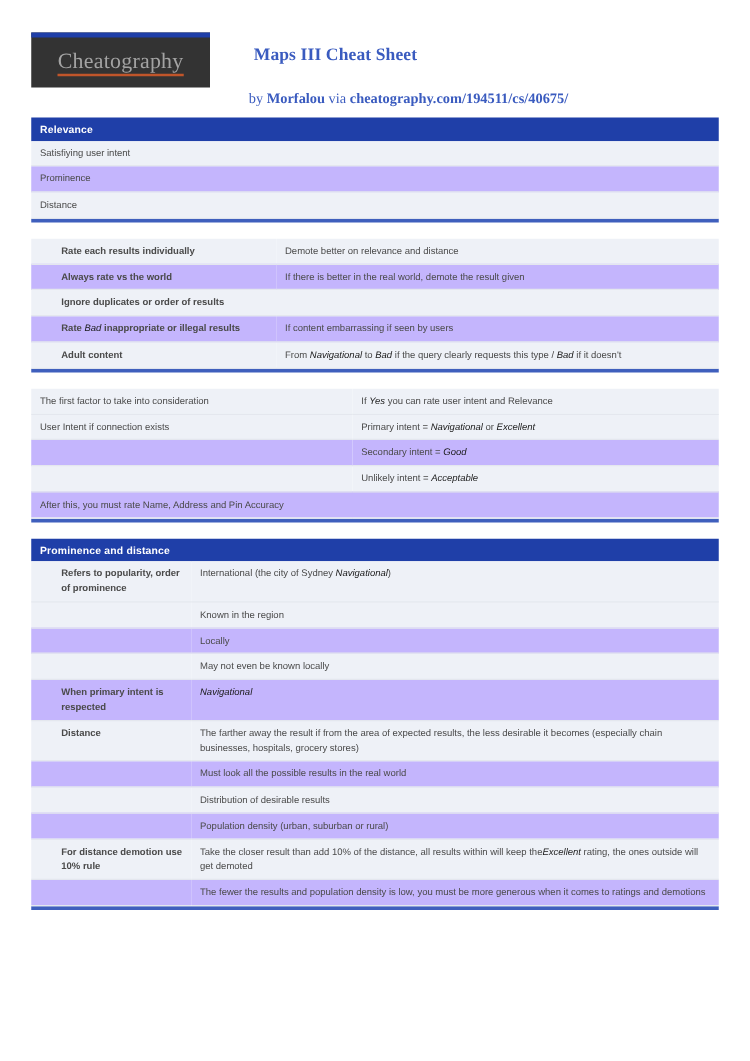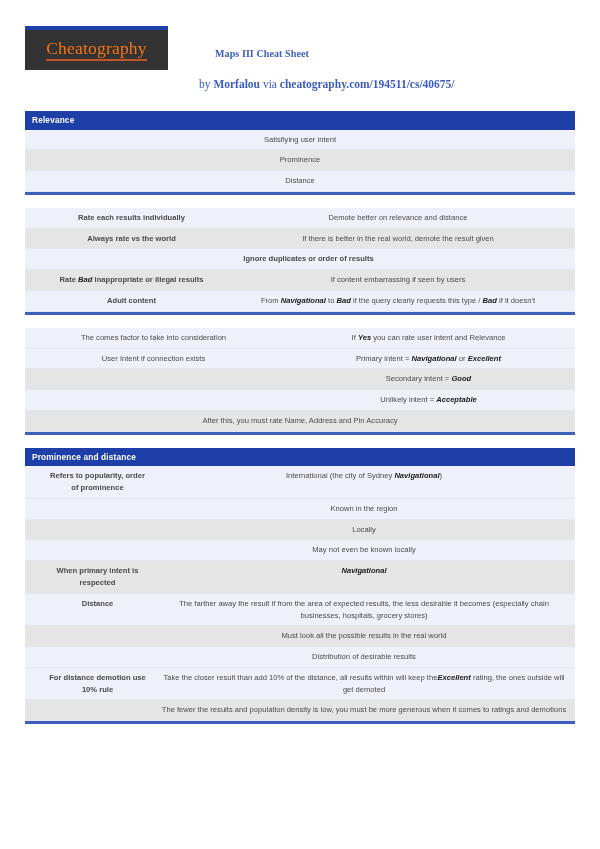--- a/index.html
+++ b/index.html
@@ -33,55 +33,55 @@
     height: 44px;
     background: #333333;
     border-top: 4px solid #1f3fa8;
     box-sizing: border-box;
     display: flex;
     align-items: center;
     justify-content: center;
     flex: 0 0 auto;
   }
   .logo-text {
-    color: #f97316;
+    color: #a3a3a3;
     font-family: "Liberation Serif", serif;
     font-size: 17.5px;
     letter-spacing: .2px;
     border-bottom: 2px solid #c0552a;
     padding-bottom: 1px;
     line-height: 1.1;
   }
   .title-block {
     margin-left: 31px;
     padding-top: 6px;
   }
   .sheet-title {
     font-family: "Liberation Serif", serif;
     font-weight: bold;
-    font-size: 10px;
+    font-size: 14px;
     color: #3a5bbf;
     line-height: 1.25;
-    margin: 16px;
+    margin: 4px;
     letter-spacing: .1px;
   }
   .byline {
     font-family: "Liberation Serif", serif;
     font-size: 11.5px;
     color: #3a5bbf;
-    margin-top: 4px;
+    margin-top: 18px;
     line-height: 1.25;
   }
   .byline b { font-weight: bold; }
   .byline .url { font-weight: bold; }
 
   
   .tables {
     padding: 0 25px;
-    margin-top: 20px;
+    margin-top: 8px;
   }
   .block {
     margin-bottom: 13px;
     border-bottom: 3px solid #3f5fbd;
   }
   .block-head {
     background: #1f3fa8;
     color: #ffffff;
     font-size: 8.3px;
     font-weight: bold;
@@ -95,30 +95,29 @@
     table-layout: fixed;
   }
   table.grid td {
     font-size: 7.6px;
     color: #4a4a4a;
     line-height: 1.55;
     padding: 4px 7px 4px 7px;
     vertical-align: top;
     border-bottom: 1px solid #e4e7ee;
     word-wrap: break-word;
-    text-align: center;
   }
   tr.alt td { background: #eef1f7; }
-  tr.plain td { background: #e5e5e5; }
+  tr.plain td { background: #c4b5fd; }
   td.key {
     color: #1a1a1a;
   }
   td.key.bold { font-weight: bold; padding-left: 24px; }
   td.val { }
-  em { font-style: italic; font-weight: bold; color: #1a1a1a; }
+  em { font-style: italic; font-weight: normal; color: #1a1a1a; }
 </style>
 </head>
 <body>
 
 <div class="page">
 
   <div class="header">
     <div class="logo">
       <span class="logo-text">Cheatography</span>
     </div>
@@ -178,21 +177,21 @@
         </table>
       </div>
       <div class="block">
         <table class="grid">
           <colgroup>
             <col style="width: 257px;">
             <col>
           </colgroup>
           <tbody>
             <tr class="alt">
-              <td class="key">The comes factor to take into consideration</td>
+              <td class="key">The first factor to take into consideration</td>
               <td class="val">If <em>Yes</em> you can rate user intent and Relevance</td>
             </tr>
             <tr class="alt">
               <td class="key">User Intent if connection exists</td>
               <td class="val">Primary intent = <em>Navigational</em> or <em>Excellent</em></td>
             </tr>
             <tr class="plain">
               <td class="key"></td>
               <td class="val">Secondary intent = <em>Good</em></td>
             </tr>
@@ -239,20 +238,24 @@
               <td class="val">The farther away the result if from the area of expected results, the less desirable it becomes (especially chain businesses, hospitals, grocery stores)</td>
             </tr>
             <tr class="plain">
               <td class="key bold"></td>
               <td class="val">Must look all the possible results in the real world</td>
             </tr>
             <tr class="alt">
               <td class="key bold"></td>
               <td class="val">Distribution of desirable results</td>
             </tr>
+            <tr class="plain">
+              <td class="key bold"></td>
+              <td class="val">Population density (urban, suburban or rural)</td>
+            </tr>
             <tr class="alt">
               <td class="key bold">For distance demotion use 10% rule</td>
               <td class="val">Take the closer result than add 10% of the distance, all results within will keep the<em>Excellent</em> rating, the ones outside will get demoted</td>
             </tr>
             <tr class="plain">
               <td class="key bold"></td>
               <td class="val">The fewer the results and population density is low, you must be more generous when it comes to ratings and demotions</td>
             </tr>
           </tbody>
         </table>

